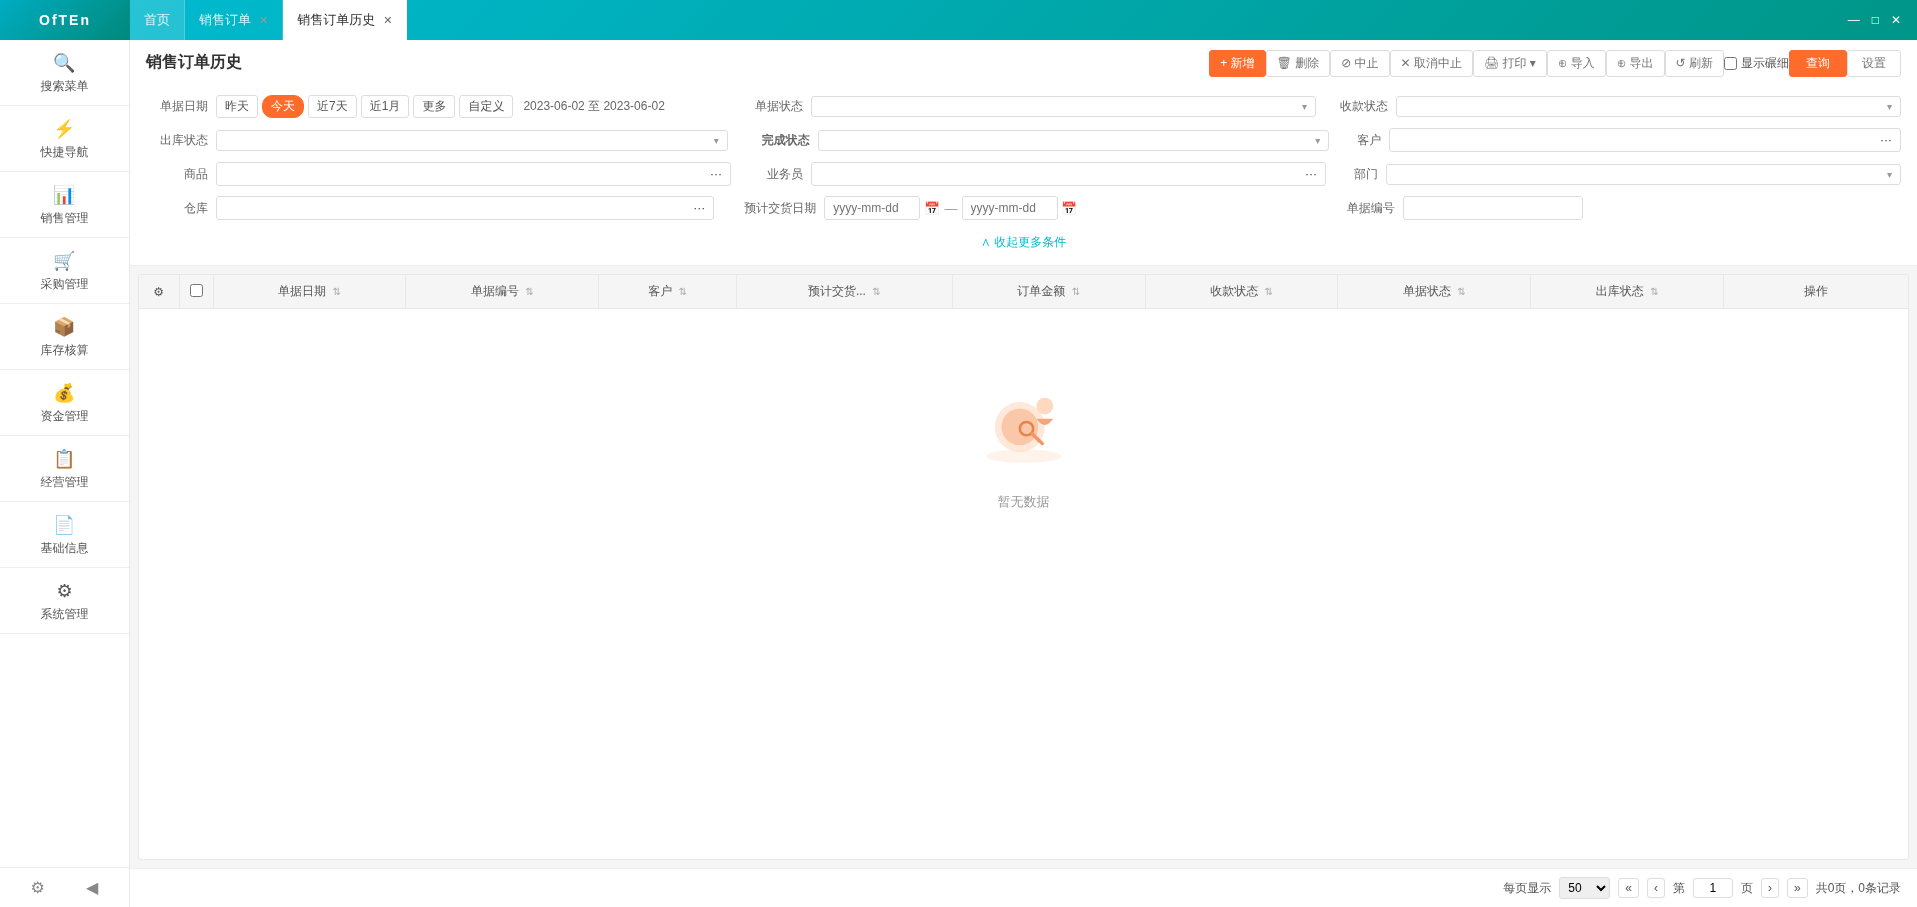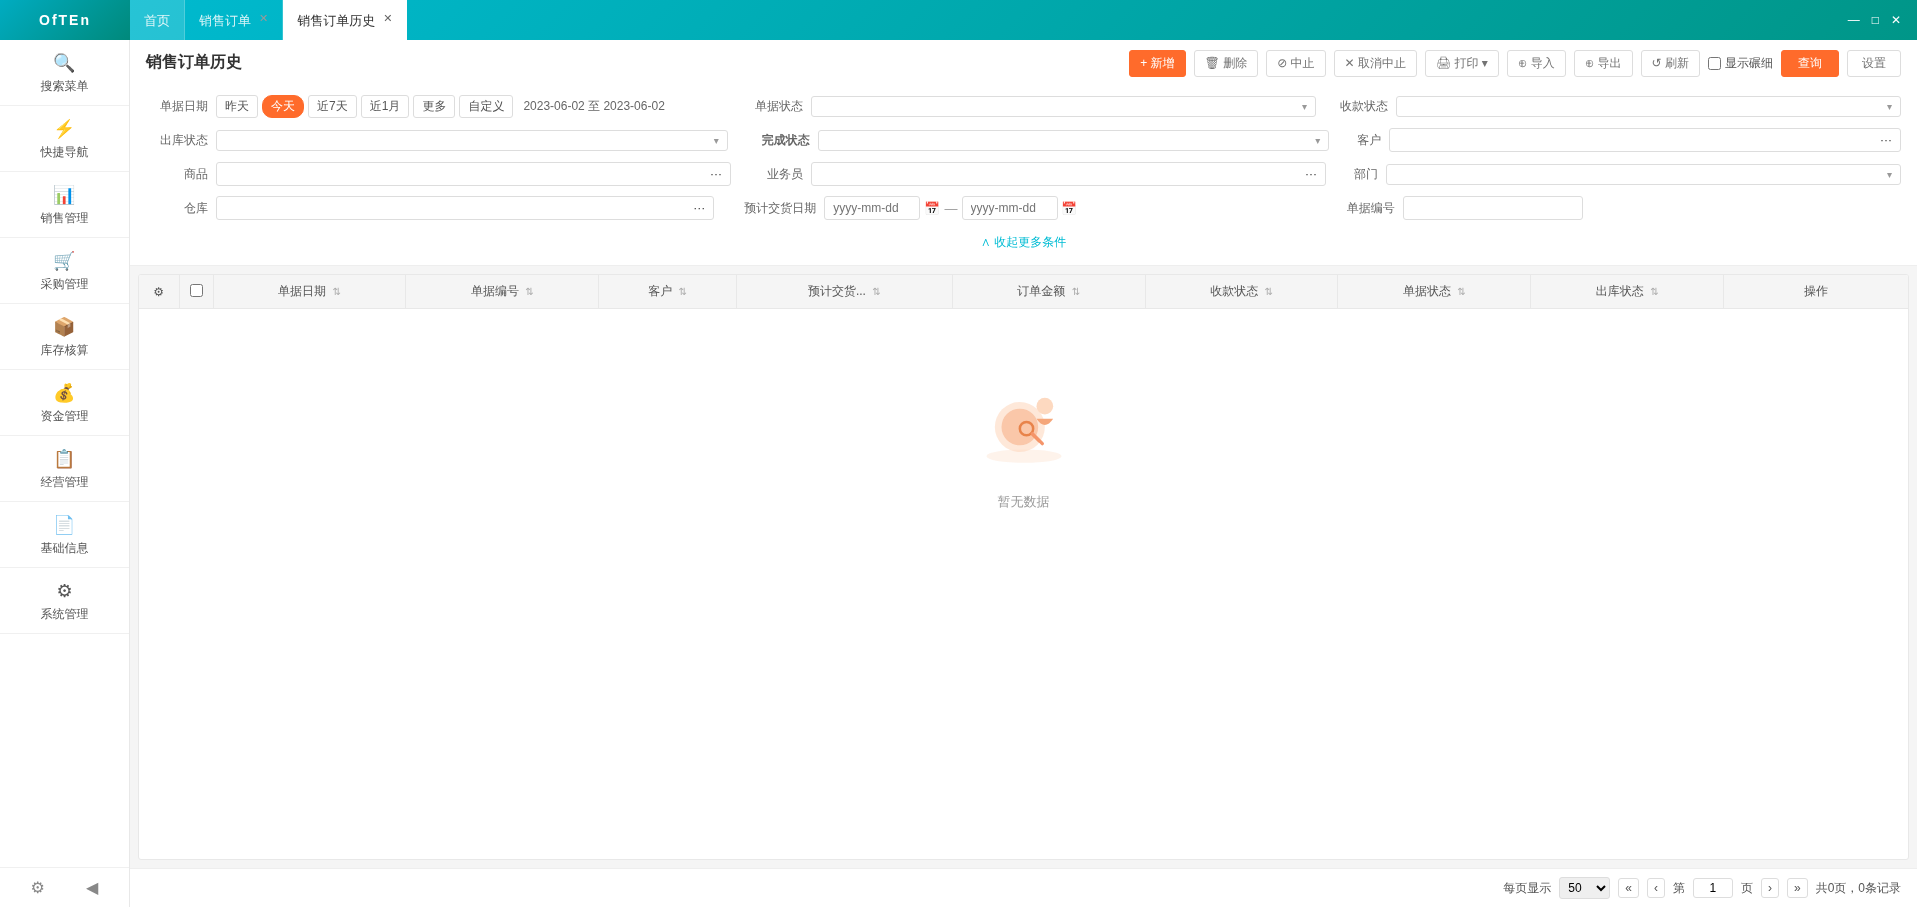--- a/index.html
+++ b/index.html
@@ -10,22 +10,22 @@
       height: 40px;
       background: linear-gradient(135deg, #00bcd4, #009688);
       display: flex;
       align-items: center;
       padding: 0 0 0 130px;
       position: relative;
     }
     .tab-item {
       height: 40px;
       display: flex;
-      align-items: flex-start;
-      padding: 12px 14px;
+      align-items: center;
+      padding: 0 14px;
       color: rgba(255,255,255,0.85);
       cursor: pointer;
       font-size: 13px;
       position: relative;
       border-right: 1px solid rgba(255,255,255,0.2);
     }
     .tab-item.home {
       background: rgba(255,255,255,0.15);
     }
     .tab-item.active {
@@ -97,21 +97,21 @@
       font-size: 16px;
       font-weight: bold;
       color: #333;
       margin-bottom: 10px;
     }
 
     
     .toolbar {
       display: flex;
       align-items: center;
-      gap: 8px;
+      gap: 0;
       flex-wrap: wrap;
       margin-bottom: 8px;
     }
     .toolbar-btn {
       display: flex;
       align-items: center;
       gap: 3px;
       padding: 4px 10px;
       border: 1px solid #ddd;
       background: #fff;

